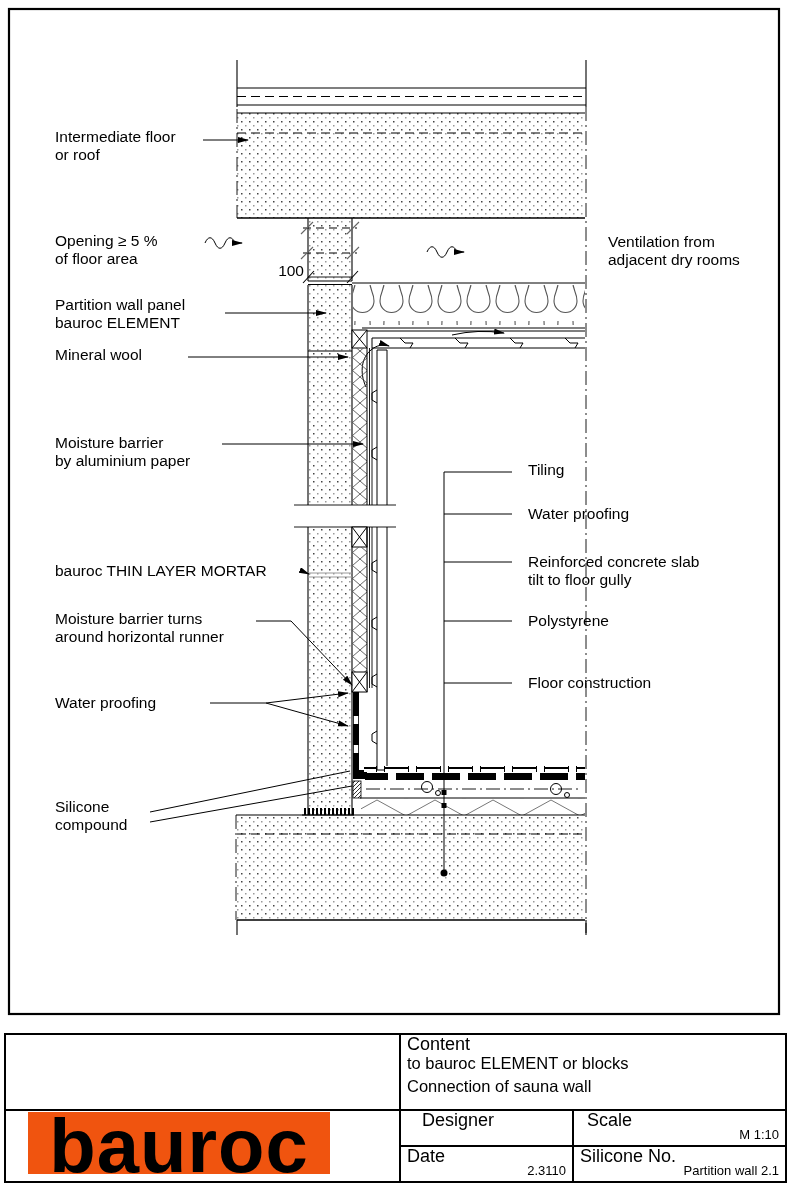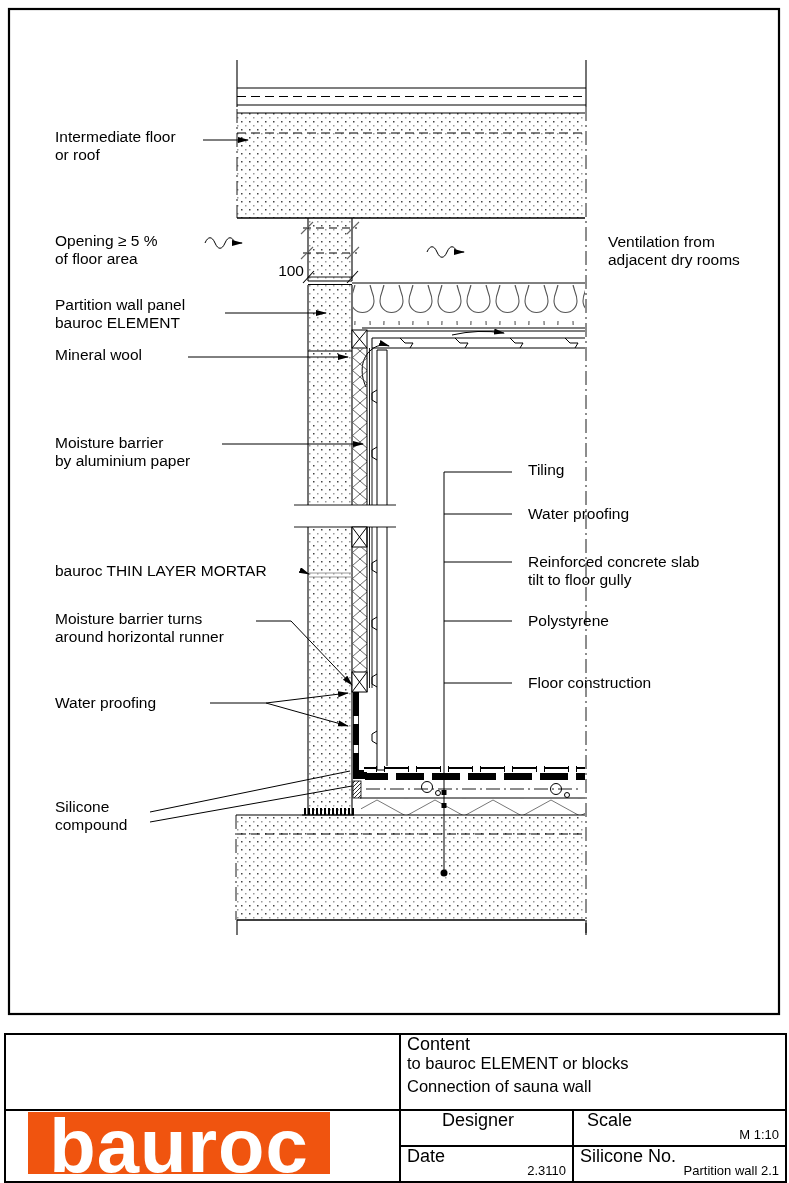--- a/index.html
+++ b/index.html
@@ -10,21 +10,21 @@
   .tblock{left:4px;top:1033px;width:779px;height:146px;border:2px solid #000;background:#fff;}
   .tb-cell{position:absolute;box-sizing:border-box;padding:2px 6px;}
   .tb-label{font-size:18px;line-height:15px;}
   .tb-value{font-size:16.5px;line-height:23px;}
   .tb-right{position:absolute;right:6px;bottom:3px;font-size:13px;}
   .v-div1{position:absolute;left:393px;top:0;width:2px;height:100%;background:#000;}
   .v-div2{position:absolute;left:566px;top:74px;width:2px;height:72px;background:#000;}
   .h-div1{position:absolute;left:0;top:74px;width:100%;height:2px;background:#000;}
   .h-div2{position:absolute;left:393px;top:110px;width:386px;height:2px;background:#000;}
   .logo{left:28px;top:1112px;width:302px;height:62px;background:#F0540F;display:flex;align-items:flex-end;justify-content:center;overflow:visible;}
-  .logo span{font-weight:bold;font-size:76px;line-height:56px;color:#ffffff;letter-spacing:1px;}
+  .logo span{font-weight:bold;font-size:76px;line-height:56px;color:#000000;letter-spacing:1px;}
 </style>
 </head>
 <body>
 
 <svg class="abs" style="left:0;top:0" width="789" height="1022" viewBox="0 0 789 1022">
   <defs>
     <pattern id="dots" width="8" height="8" patternUnits="userSpaceOnUse">
       <rect x="1" y="1" width="1.5" height="1.5" fill="#444"></rect>
       <rect x="5" y="5" width="1.5" height="1.5" fill="#9a9a9a"></rect>
     </pattern>
@@ -250,21 +250,21 @@
   <div class="v-div2"></div>
   <div class="h-div1"></div>
   <div class="h-div2"></div>
 
   <div class="tb-cell" style="left:395px;top:0;width:384px;height:74px;">
     <div class="tb-label">Content</div>
     <div class="tb-value">to bauroc ELEMENT or blocks</div>
     <div class="tb-value">Connection of sauna wall</div>
   </div>
 
-  <div class="tb-cell" style="left:395px;top:76px;width:154px;height:34px;text-align:center;">
+  <div class="tb-cell" style="left:410px;top:76px;width:154px;height:34px;">
     <div class="tb-label">Designer</div>
     <div class="tb-right"></div>
   </div>
 
   <div class="tb-cell" style="left:568px;top:76px;width:211px;height:34px;padding-left:13px;">
     <div class="tb-label">Scale</div>
     <div class="tb-right">M 1:10</div>
   </div>
 
   <div class="tb-cell" style="left:395px;top:112px;width:171px;height:34px;border-radius:7px;">

